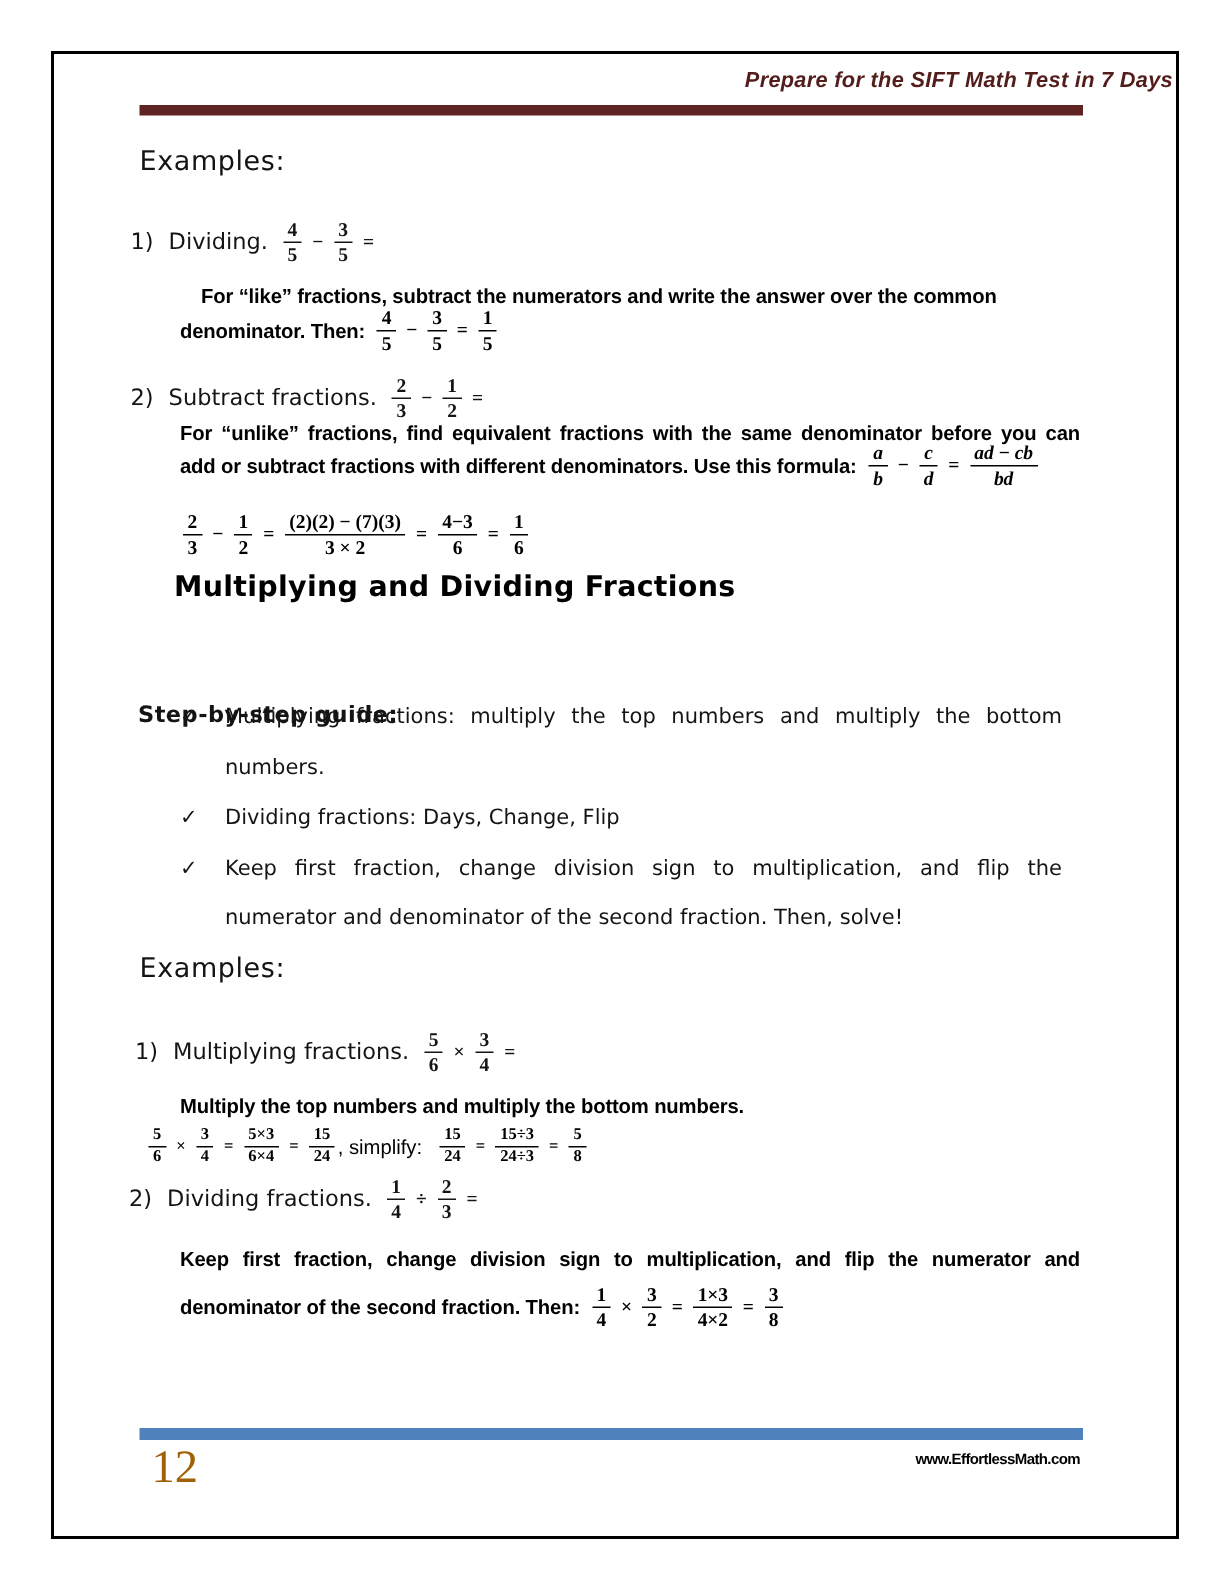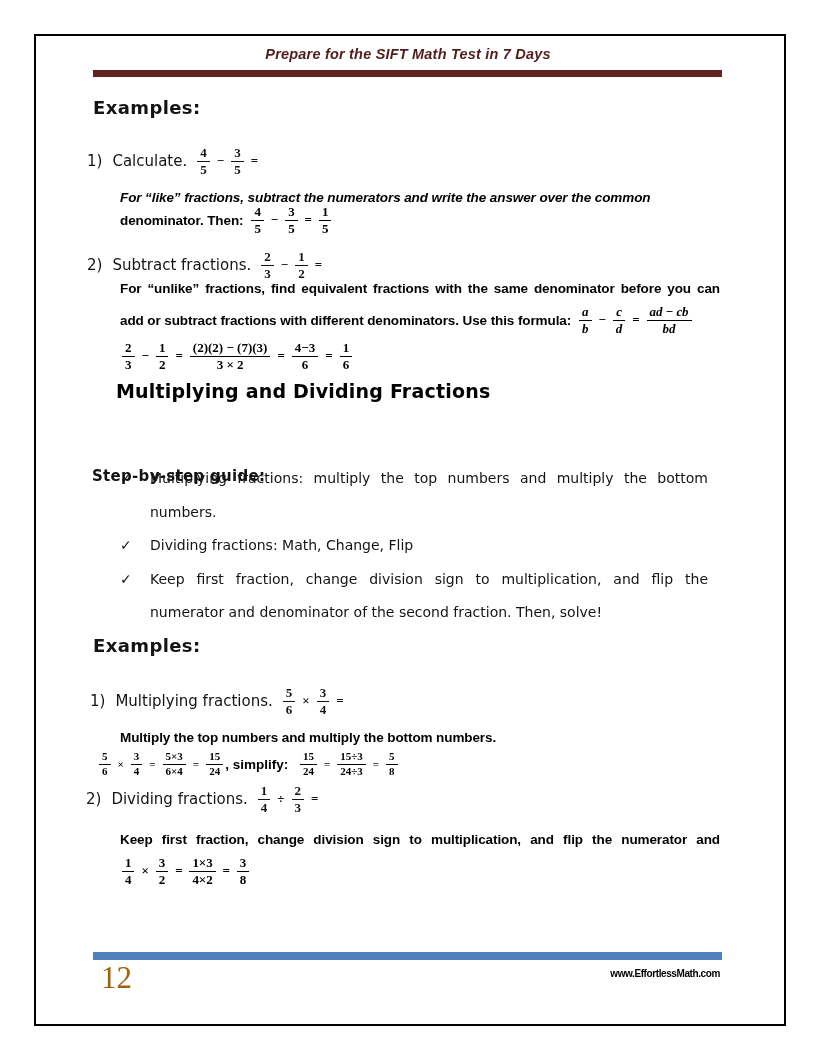--- a/index.html
+++ b/index.html
@@ -5,45 +5,45 @@
   html,body{margin:0;padding:0;}
   body{
     width:816px;height:1056px;position:relative;background:#fff;
     font-family:"Liberation Sans",sans-serif;color:#000;overflow:hidden;
   }
   .abs{position:absolute;}
   
   .frame{left:34px;top:34px;width:748px;height:988px;border:2px solid #000;}
   
   .header-title{
-    left:34px;top:46px;width:748px;text-align:center;
+    left:34px;top:46px;width:748px;text-align:right;
     font-family:"Liberation Sans",sans-serif;font-weight:700;font-style:italic;
     font-size:14.5px;color:#521d1b;letter-spacing:0.2px;
   }
   .rule{left:93px;top:70px;width:629px;height:7px;}
   
   .comic{font-family:"DejaVu Sans",sans-serif;color:#141414;}
-  .h-ex{font-size:18px;font-weight:700;letter-spacing:0.4px;}
+  .h-ex{font-size:18px;font-weight:400;letter-spacing:0.4px;}
   
   .expl{font-family:"Liberation Sans",sans-serif;font-weight:700;font-size:13.5px;letter-spacing:-0.1px;color:#000;}
   .just{text-align:justify;text-align-last:justify;}
   
   .exrow{display:flex;align-items:center;font-size:15px;}
   .exrow .num{margin-right:10px;}
   .exrow .lbl{margin-right:8px;}
   
   .mrow{display:flex;align-items:center;font-size:13px;}
   .mrow.small{font-size:11px;}
   .frac{display:inline-flex;flex-direction:column;align-items:center;
     font-family:"Liberation Serif",serif;font-weight:700;line-height:1.2;margin:0 2px;}
   .frac .fn{border-bottom:1.8px solid currentColor;padding:0 3px;}
   .frac .fd{padding:0 3px;}
   .frac.it{font-style:italic;}
   .mop{font-family:"Liberation Serif",serif;font-weight:700;margin:0 5px;}
-  .mtx{font-family:"Liberation Sans",sans-serif;font-weight:700;font-size:13.5px;margin-right:6px;white-space:pre;}
+  .mtx{font-family:"Liberation Sans",sans-serif;font-weight:400;font-size:13.5px;margin-right:6px;white-space:pre;}
   
   .prow{display:flex;align-items:center;}
   .prow .ptxt{margin-right:6px;white-space:pre;}
   
   .h-section{font-size:19px;font-weight:800;letter-spacing:0.2px;font-family:"DejaVu Sans",sans-serif;color:#000;margin-left:28px;}
   .h-guide{font-size:15px;font-weight:700;letter-spacing:0.3px;margin-top:36px;}
   
   .steps{width:588px;font-size:14px;line-height:33.5px;}
   .step{position:relative;padding-left:30px;}
   .step .check{position:absolute;left:0;top:0;font-size:14px;}
@@ -59,36 +59,36 @@
 
 <div class="abs frame"></div>
 
 <div class="abs header-title">Prepare for the SIFT Math Test in 7 Days</div>
 <div class="abs rule" style="background: rgb(95, 35, 34);"></div>
 
 <div class="abs comic h-ex" style="left:93px;top:97px;">Examples:</div>
 
 <div class="abs comic exrow" style="left:87px;top:142px;height:38px;">
   <span class="num">1)</span>
-  <span class="lbl">Calculate.</span>
+  <span class="lbl">Dividing.</span>
   <span class="mrow">
       <span class="frac">
         <span class="fn">4</span>
         <span class="fd">5</span>
       </span>
       <span class="mop">−</span>
       <span class="frac">
         <span class="fn">3</span>
         <span class="fd">5</span>
       </span>
       <span class="mop">=</span>
     </span>
 </div>
 
-<div class="abs expl" style="left:120px;top:190px;width:588px;font-style:italic;">For “like” fractions, subtract the numerators and write the answer over the common</div>
+<div class="abs expl" style="left:134px;top:190px;width:588px;">For “like” fractions, subtract the numerators and write the answer over the common</div>
 <div class="abs expl prow" style="left:120px;top:200px;height:40px;">
   <span class="ptxt">denominator. Then:</span>
   <span class="mrow">
       <span class="frac">
         <span class="fn">4</span>
         <span class="fd">5</span>
       </span>
       <span class="mop">−</span>
       <span class="frac">
         <span class="fn">3</span>
@@ -113,21 +113,21 @@
       <span class="mop">−</span>
       <span class="frac">
         <span class="fn">1</span>
         <span class="fd">2</span>
       </span>
       <span class="mop">=</span>
     </span>
 </div>
 
 <div class="abs expl just" style="left:120px;top:281px;width:600px;">For “unlike” fractions, find equivalent fractions with the same denominator before you can</div>
-<div class="abs expl prow" style="left:120px;top:298px;height:44px;justify-content:center;">
+<div class="abs expl prow" style="left:120px;top:288px;height:44px;justify-content:center;">
   <span class="ptxt">add or subtract fractions with different denominators. Use this formula:</span>
   <span class="mrow">
       <span class="frac it">
         <span class="fn">a</span>
         <span class="fd">b</span>
       </span>
       <span class="mop">−</span>
       <span class="frac it">
         <span class="fn">c</span>
         <span class="fd">d</span>
@@ -169,21 +169,21 @@
 <div class="abs h-section" style="left:88px;top:380px;">Multiplying and Dividing Fractions</div>
 <div class="abs comic h-guide" style="left:92px;top:431px;">Step-by-step guide:</div>
 
 <div class="abs comic steps" style="left:120px;top:462px;">
   <div class="step">
     <span class="check">✓</span>
     <span class="stext">Multiplying fractions: multiply the top numbers and multiply the bottom numbers.</span>
   </div>
   <div class="step">
     <span class="check">✓</span>
-    <span class="stext">Dividing fractions: Math, Change, Flip</span>
+    <span class="stext">Dividing fractions: Days, Change, Flip</span>
   </div>
   <div class="step">
     <span class="check">✓</span>
     <span class="stext">Keep first fraction, change division sign to multiplication, and flip the numerator and denominator of the second fraction. Then, solve!</span>
   </div>
 </div>
 
 <div class="abs comic h-ex" style="left:93px;top:635px;">Examples:</div>
 
 <div class="abs comic exrow" style="left:90px;top:682px;height:38px;">
@@ -253,20 +253,21 @@
       <span class="frac">
         <span class="fn">2</span>
         <span class="fd">3</span>
       </span>
       <span class="mop">=</span>
     </span>
 </div>
 
 <div class="abs expl just" style="left:120px;top:832px;width:600px;">Keep first fraction, change division sign to multiplication, and flip the numerator and</div>
 <div class="abs expl prow" style="left:120px;top:850px;height:42px;">
+  <span class="ptxt">denominator of the second fraction. Then:</span>
   <span class="mrow">
       <span class="frac">
         <span class="fn">1</span>
         <span class="fd">4</span>
       </span>
       <span class="mop">×</span>
       <span class="frac">
         <span class="fn">3</span>
         <span class="fd">2</span>
       </span>

